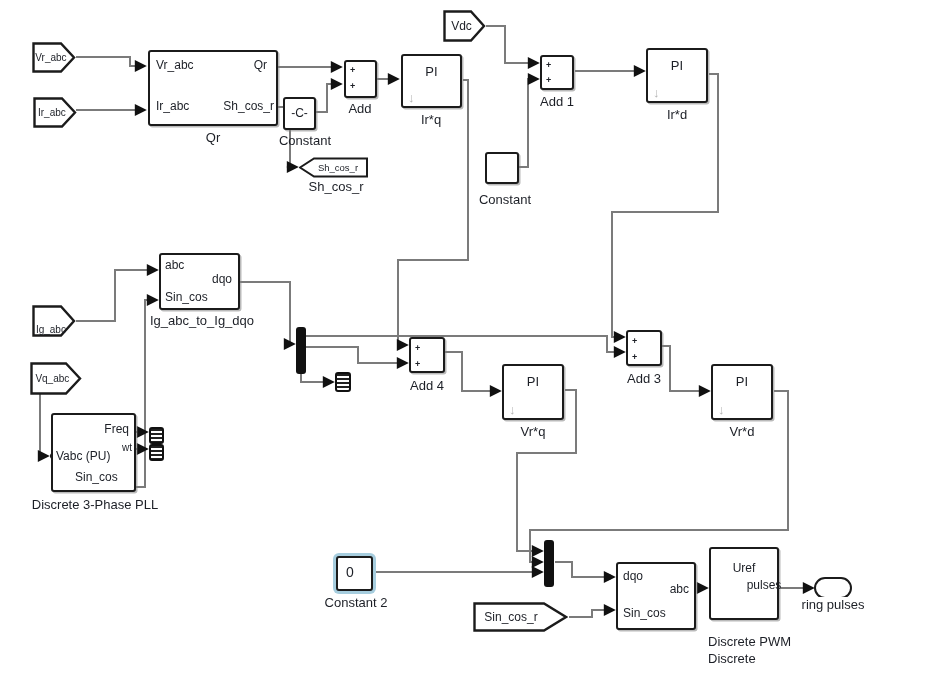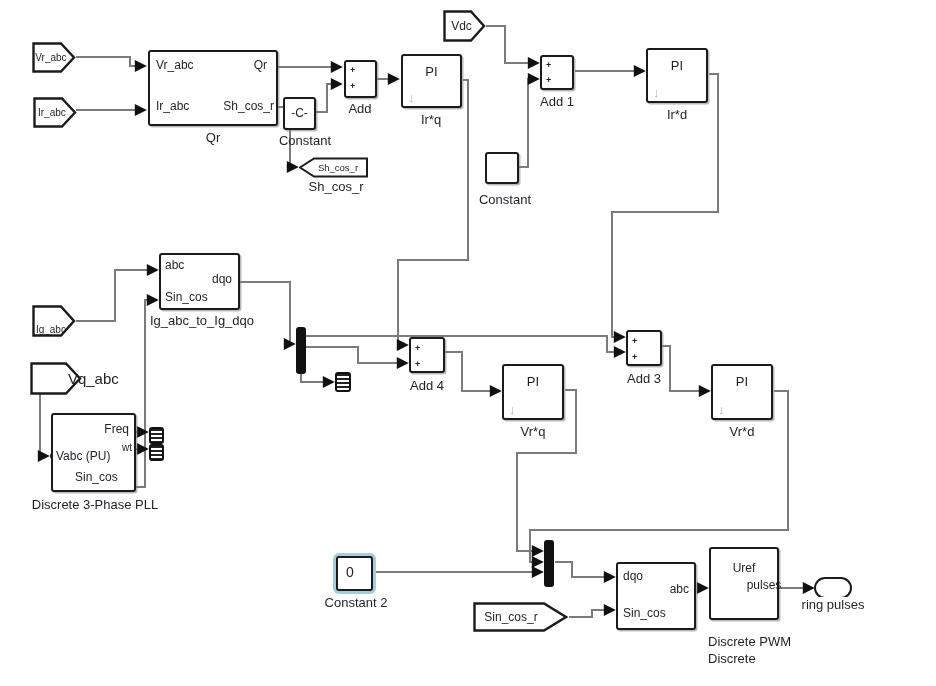--- a/index.html
+++ b/index.html
@@ -93,21 +93,21 @@
   <div class="tag" style="left:32px;top:305px;width:44px;height:48px;">
     <svg width="44" height="32">
         <polygon points="1.5,1.5 29,1.5 42,16 29,30.5 1.5,30.5" fill="#fff" stroke="#1b1b1b" stroke-width="2.4"></polygon>
       </svg>
     <span style="font-size:10px;">Ig_abc</span>
   </div>
   <div class="tag" style="left:30px;top:362px;width:52px;height:33px;">
     <svg width="52" height="33">
         <polygon points="1.5,1.5 36,1.5 50,16.5 36,31.5 1.5,31.5" fill="#fff" stroke="#1b1b1b" stroke-width="2.4"></polygon>
       </svg>
-    <span style="font-size:15px;margin-left:41px;">Vq_abc</span>
+    <span style="font-size:10px;">Vq_abc</span>
   </div>
   <div class="tag" style="left:443px;top:10px;width:43px;height:32px;">
     <svg width="43" height="32">
         <polygon points="1.5,1.5 28,1.5 41,16 28,30.5 1.5,30.5" fill="#fff" stroke="#1b1b1b" stroke-width="2.4"></polygon>
       </svg>
     <span style="font-size:12px;">Vdc</span>
   </div>
 
   <div class="blk" style="left:148px;top:50px;width:130px;height:76px;">
     <span class="port" style="left:6px;top:7px;">Vr_abc</span>

